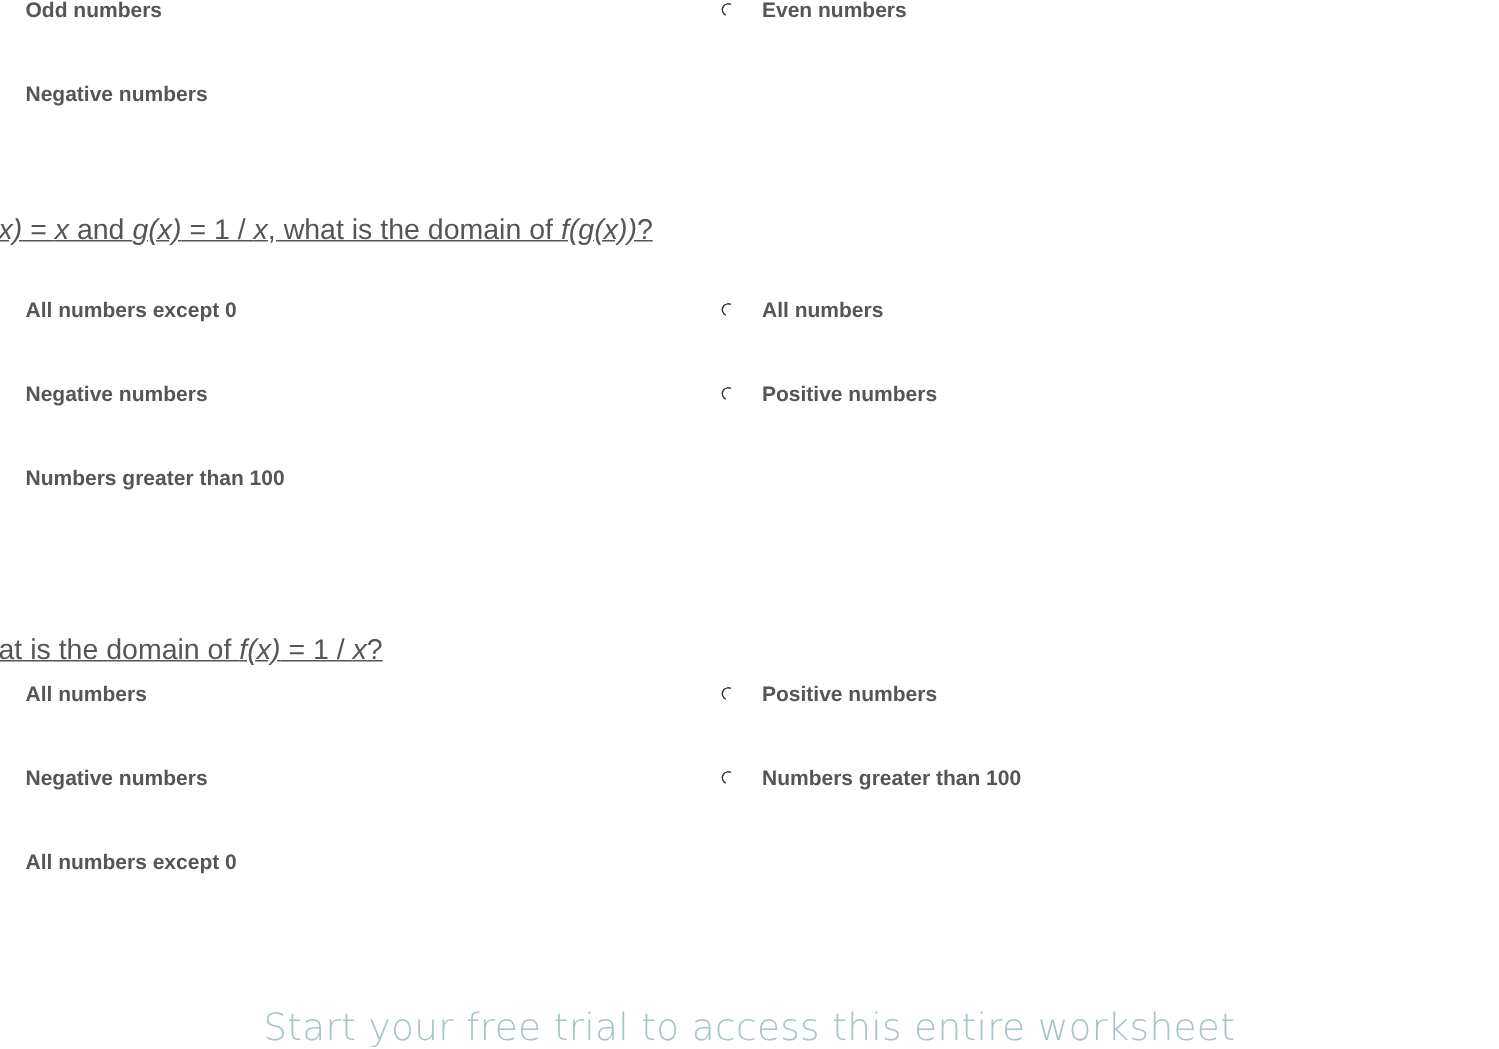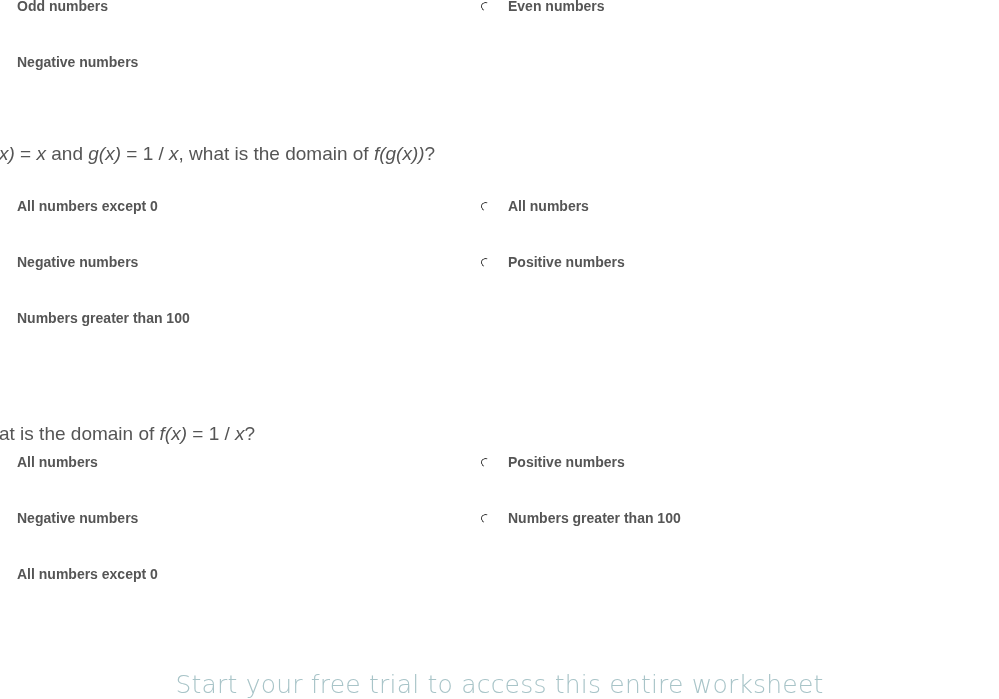--- a/index.html
+++ b/index.html
@@ -3,21 +3,21 @@
   <meta charset="utf-8">
   <style>
     html, body { margin: 0; padding: 0; }
     body {
       width: 999px; height: 699px; overflow: hidden; position: relative;
       background: #ffffff;
       font-family: "Liberation Sans", sans-serif;
     }
     .question {
       position: absolute; left: 0;
-      font-size: 19px; color: #555555; white-space: nowrap;
+      font-size: 19px; color: #555555; white-space: nowrap; text-decoration: underline;
     }
     .question i { font-style: italic; }
     .option {
       position: absolute; display: flex; align-items: center;
       font-size: 14px; font-weight: bold; color: #555555; white-space: nowrap;
       cursor: pointer;
     }
     .radio {
       width: 9px; height: 9px; border-radius: 50%;
       border: 1.5px solid #333333;

